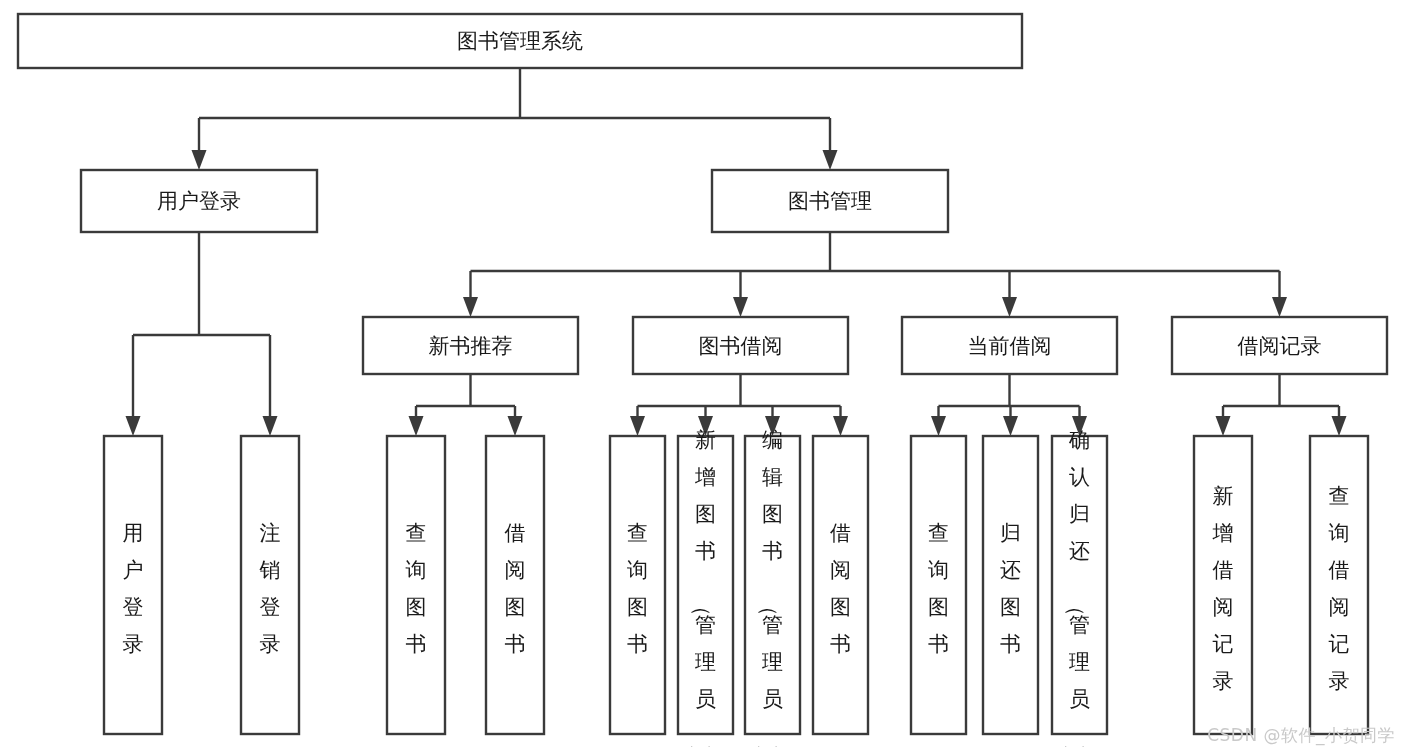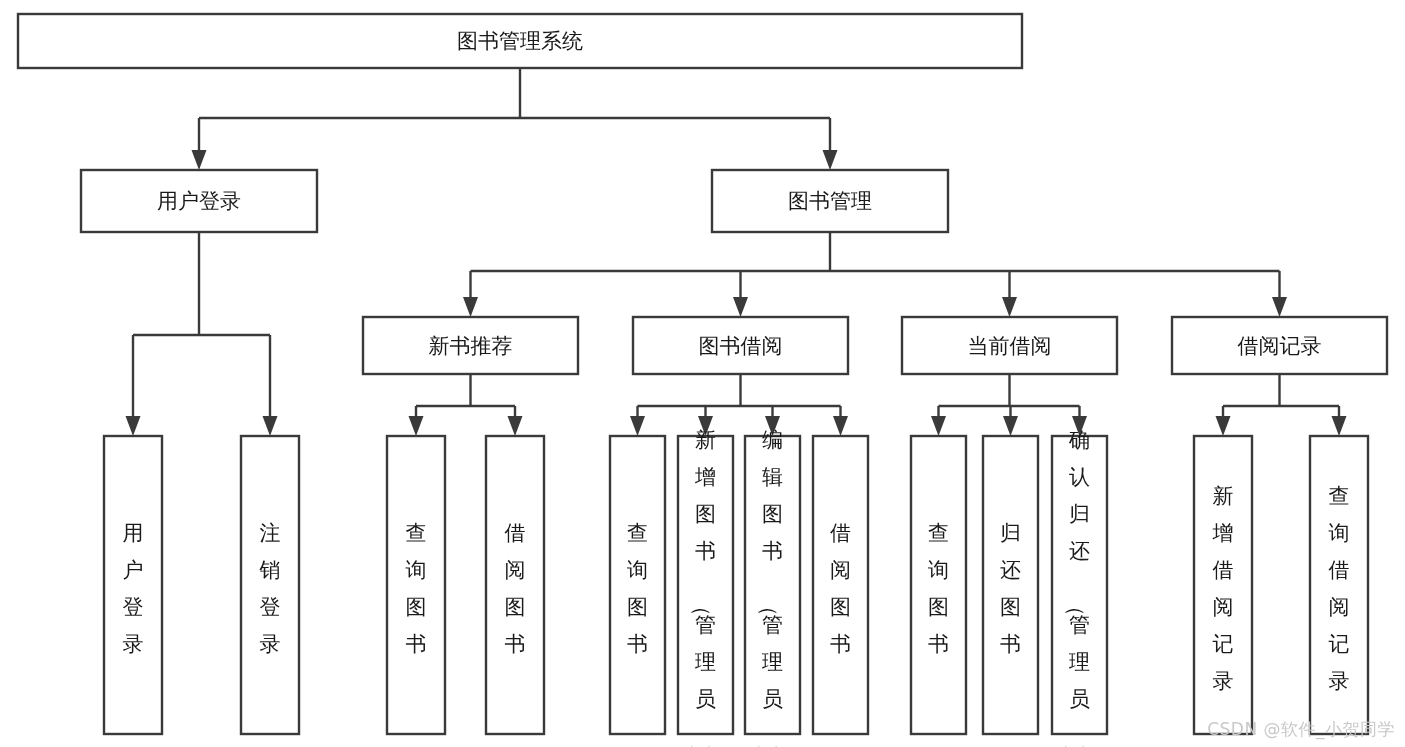--- a/index.html
+++ b/index.html
@@ -52,21 +52,21 @@
   }
   .node-label-v {
     font-family: "DejaVu Sans", "Liberation Sans", sans-serif;
     font-size: 21px;
     fill: #1a1a1a;
     text-anchor: middle;
   }
   .watermark {
     position: absolute;
     right: 10px;
-    bottom: 6px;
+    bottom: 0;
     font-family: "DejaVu Sans", "Liberation Sans", sans-serif;
     font-size: 17px;
     color: #c9c9c9;
     letter-spacing: 0.5px;
     white-space: nowrap;
     user-select: none;
   }
 </style>
 </head>
 <body>

